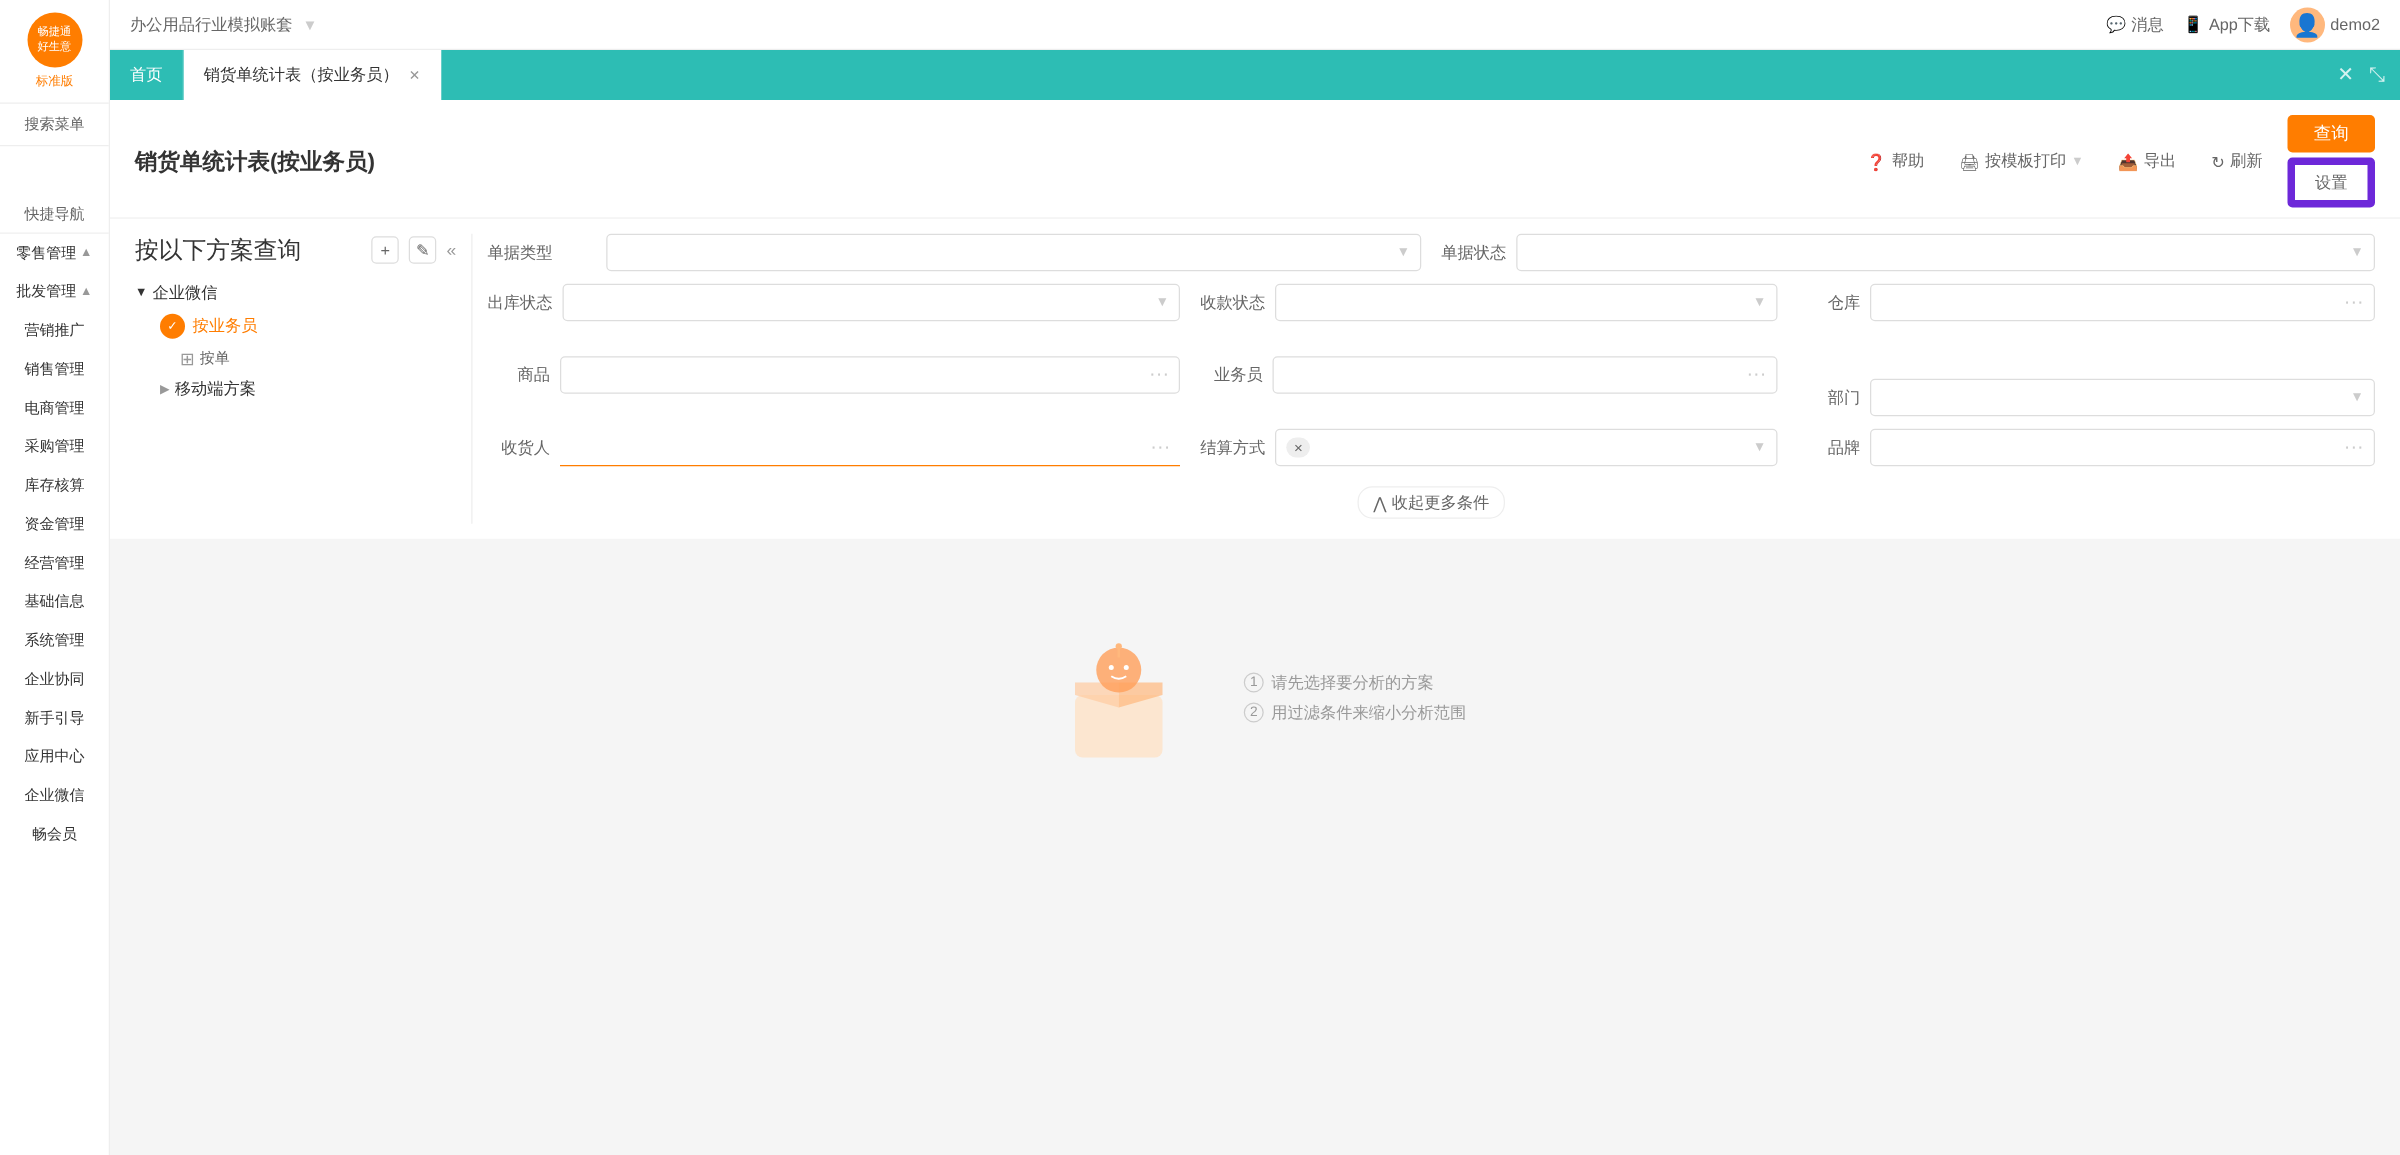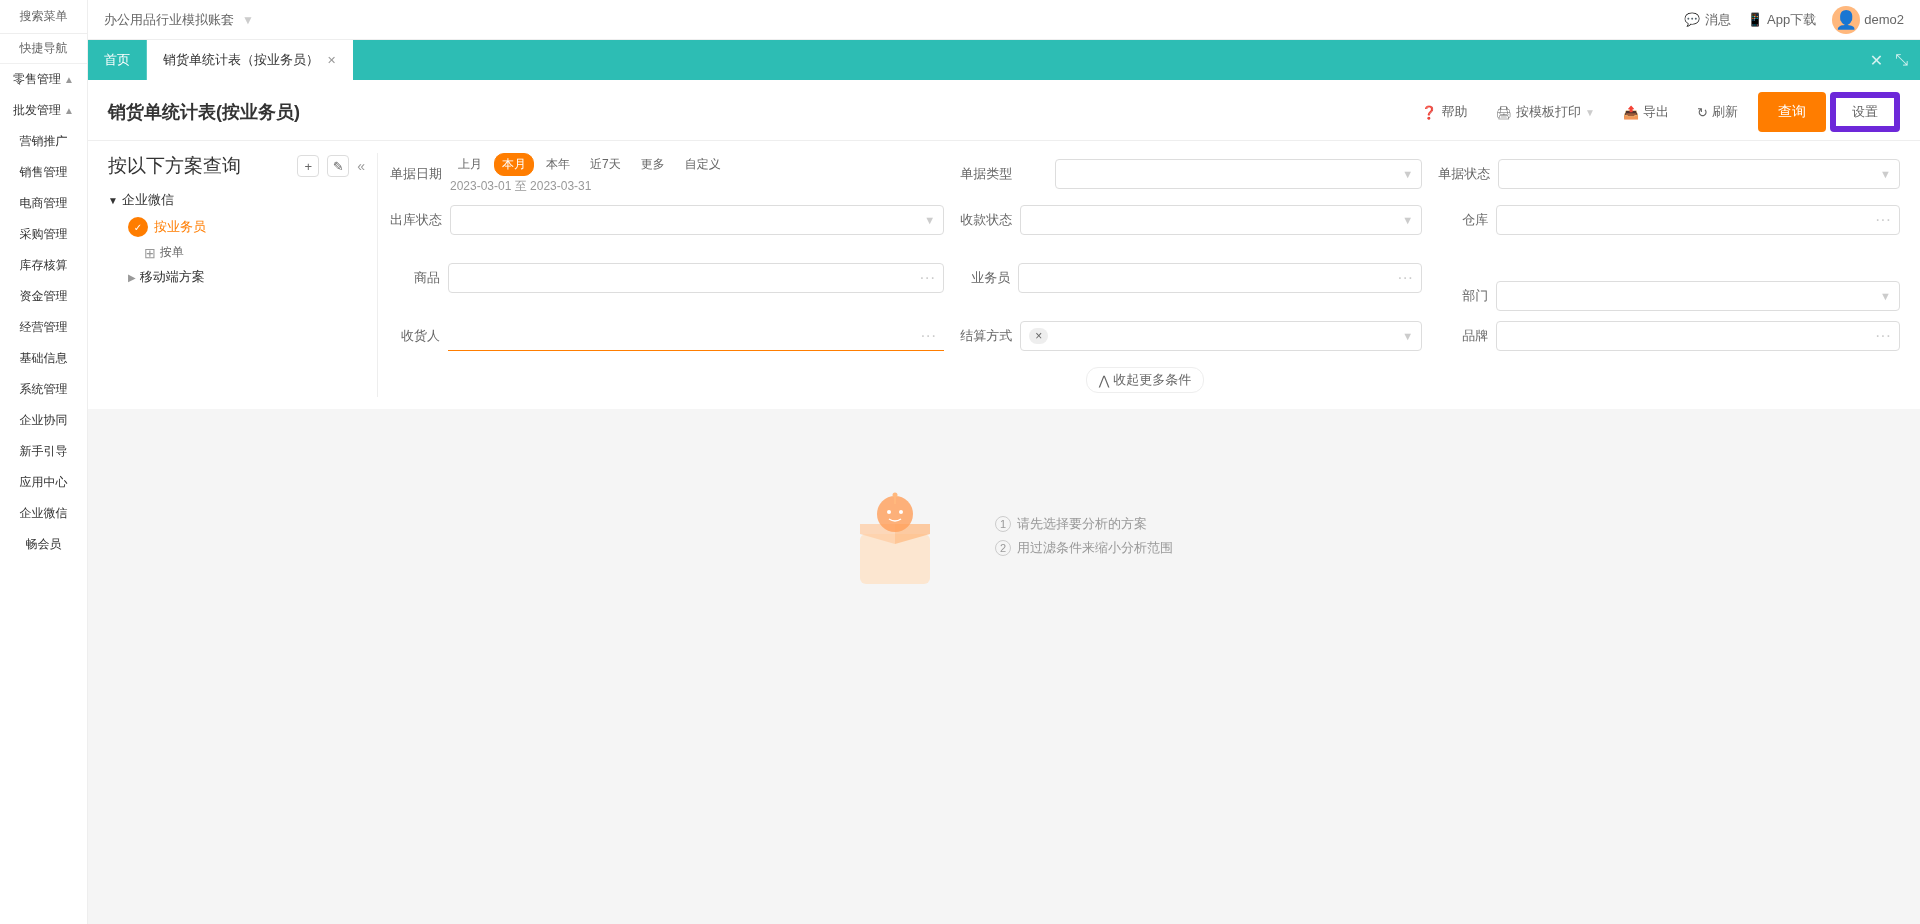--- a/index.html
+++ b/index.html
@@ -4,21 +4,21 @@
   <style>
     * { box-sizing: border-box; margin: 0; padding: 0; }
     body { font-family: "Microsoft YaHei", "PingFang SC", sans-serif; font-size: 13px; background: #f5f5f5; display: flex; height: 924px; overflow: hidden; }
 
     
     .sidebar { width: 88px; background: #fff; display: flex; flex-direction: column; align-items: center; border-right: 1px solid #eee; flex-shrink: 0; }
     .sidebar-logo { width: 100%; padding: 10px 8px; display: flex; flex-direction: column; align-items: center; border-bottom: 1px solid #eee; cursor: pointer; }
     .logo-icon { width: 44px; height: 44px; background: #ff7d00; border-radius: 50%; display: flex; align-items: center; justify-content: center; color: #fff; font-size: 11px; text-align: center; line-height: 1.2; }
     .logo-text { font-size: 10px; color: #ff7d00; margin-top: 4px; text-align: center; }
     .sidebar-search { width: 100%; padding: 8px 10px; font-size: 12px; color: #666; text-align: center; border-bottom: 1px solid #eee; cursor: pointer; }
-    .sidebar-nav-label { width: 100%; padding: 6px 5px; font-size: 12px; color: #666; text-align: center; cursor: pointer; border-bottom: 1px solid #f0f0f0; }
+    .sidebar-nav-label { width: 100%; padding: 6px 5px; font-size: 12px; color: #666; text-align: center; cursor: pointer; border-bottom: 1px solid #f0f0f0; margin-top: 40px; }
     .sidebar-section { width: 100%; padding: 7px 5px; font-size: 12px; color: #333; text-align: center; cursor: pointer; display: flex; align-items: center; justify-content: center; gap: 3px; }
     .expand-icon { font-size: 10px; color: #999; }
 
     
     .main { flex: 1; display: flex; flex-direction: column; overflow: hidden; }
 
     
     .topbar { height: 40px; background: #fff; display: flex; align-items: center; justify-content: space-between; padding: 0 16px; border-bottom: 1px solid #eee; flex-shrink: 0; }
     .topbar-left { display: flex; align-items: center; gap: 8px; }
     .breadcrumb-text { font-size: 13px; color: #666; }
@@ -91,20 +91,26 @@
     .empty-text-item { display: flex; align-items: center; gap: 6px; font-size: 13px; color: #999; margin-bottom: 6px; }
     .empty-step-num { width: 16px; height: 16px; border-radius: 50%; border: 1px solid #ccc; display: flex; align-items: center; justify-content: center; font-size: 11px; color: #999; flex-shrink: 0; }
 
     
     .content-body { background: #fff; margin: 0; }
   </style>
 </head>
 <body>
 
 <div class="sidebar">
+  <div class="sidebar-logo">
+    <div class="logo-icon">
+      <span style="font-size:9px; line-height:1.3; text-align:center;">畅捷通<br>好生意</span>
+    </div>
+    <div class="logo-text">标准版</div>
+  </div>
   <div class="sidebar-search">搜索菜单</div>
   <div class="sidebar-nav-label">快捷导航</div>
   <div class="sidebar-section">
     <span>零售管理</span>
     <span class="expand-icon">▲</span>
   </div>
   <div class="sidebar-section">
     <span>批发管理</span>
     <span class="expand-icon">▲</span>
   </div>
@@ -206,21 +212,21 @@
           <span style="font-size:10px;color:#ccc;">▼</span>
         </div>
         <div class="page-action-btn">
           <span>📤</span>
           <span>导出</span>
         </div>
         <div class="page-action-btn">
           <span>↻</span>
           <span>刷新</span>
         </div>
-        <div style="display:flex;gap:4px;">
+        <div style="display:flex;flex-direction:column;gap:4px;">
           <button class="btn-query">查询</button>
           <button class="btn-settings">设置</button>
         </div>
       </div>
     </div>
 
     <div class="filter-area content-body">
       <div class="filter-section">
 
         <div class="filter-left">
@@ -253,34 +259,20 @@
                 <span>移动端方案</span>
               </div>
             </div>
           </div>
         </div>
 
         <div class="filter-right">
 
           <div class="filter-row">
 
-            <div class="filter-field" style="flex:1.2;">
-              <span class="filter-label">单据日期</span>
-              <div style="display:flex;flex-direction:column;flex:1;gap:2px;">
-                <div class="date-tabs">
-                  <span class="date-tab">上月</span>
-                  <span class="date-tab active">本月</span>
-                  <span class="date-tab">本年</span>
-                  <span class="date-tab">近7天</span>
-                  <span class="date-tab">更多</span>
-                  <span class="date-tab">自定义</span>
-                </div>
-                <div class="date-text">2023-03-01 至 2023-03-31</div>
-              </div>
-            </div>
 
             <div class="filter-field" style="flex:1;gap:43px;">
               <span class="filter-label">单据类型</span>
               <div class="filter-select" style="flex:1;">
                 <span></span>
                 <span class="chevron-down">▼</span>
               </div>
             </div>
 
             <div class="filter-field" style="flex:1;">

